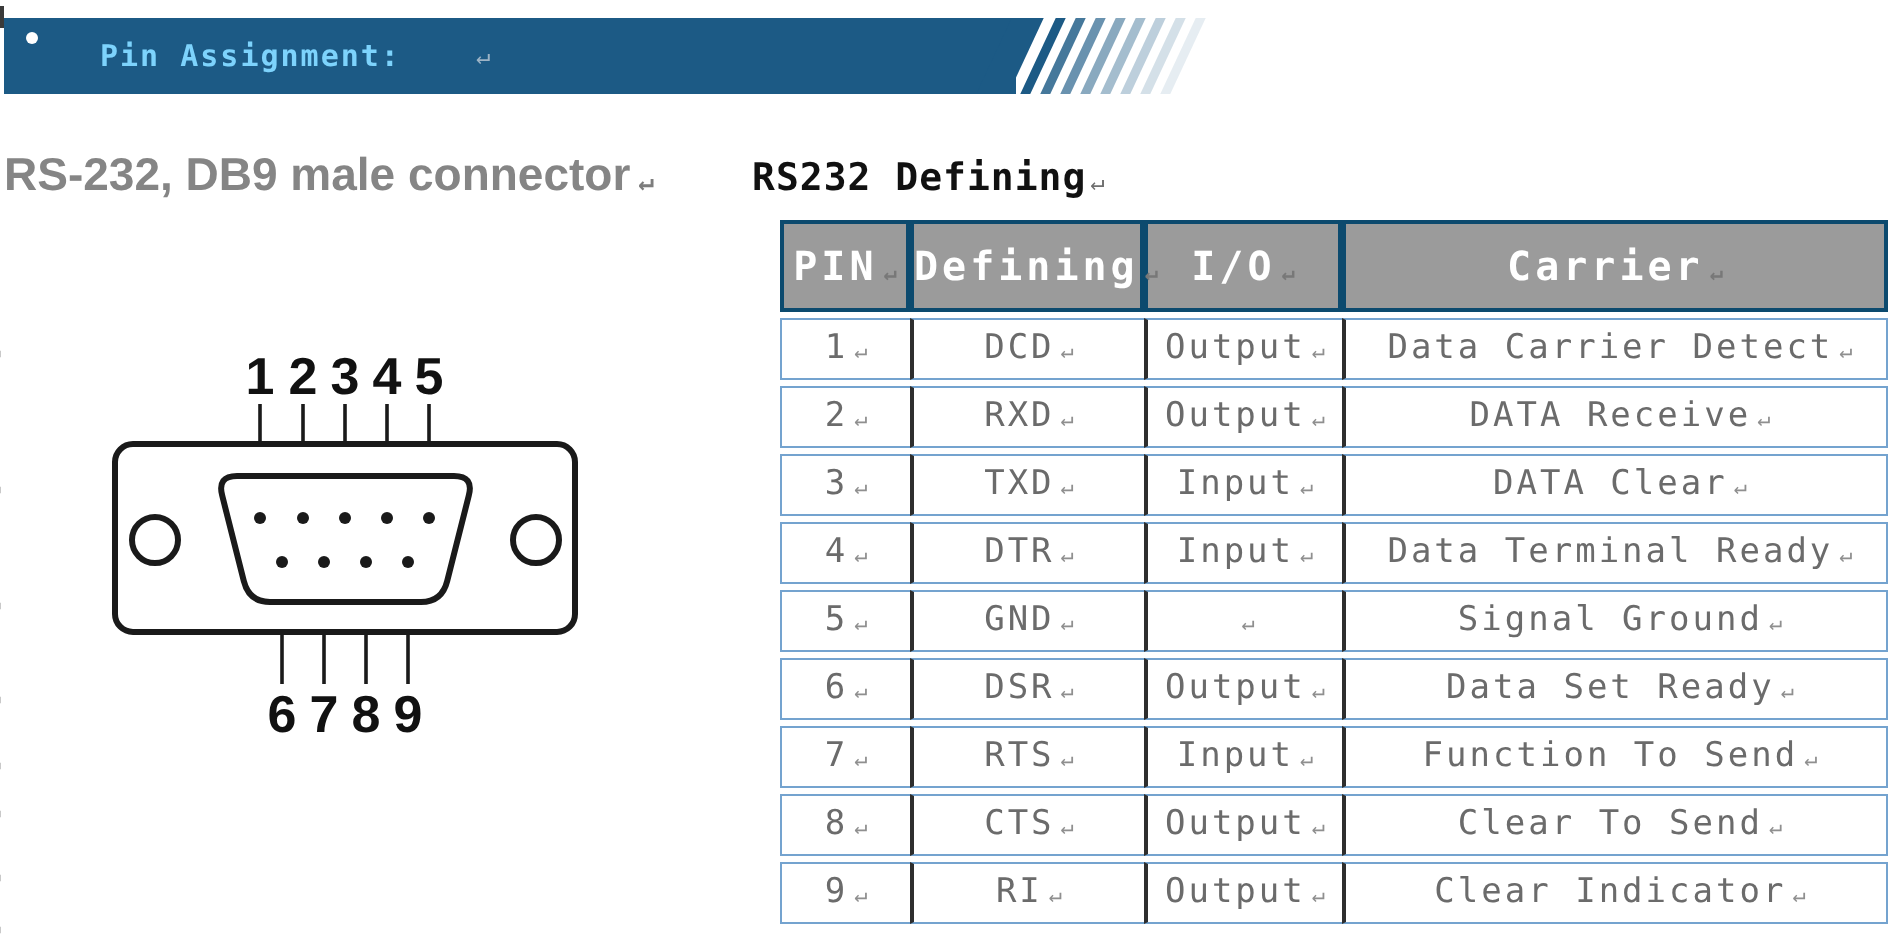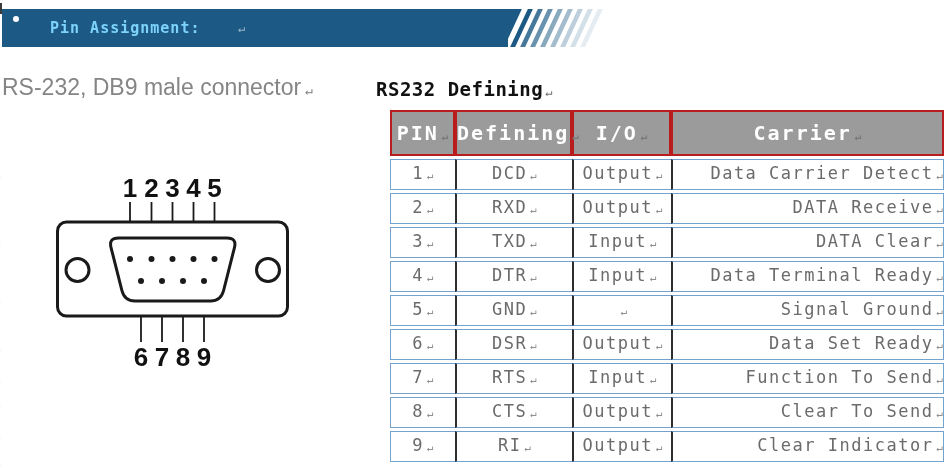--- a/index.html
+++ b/index.html
@@ -17,43 +17,43 @@
   .banner-rm { position:absolute; left:236px; top:12px; font-size:12px; color:#9db4c6; }
   .banner-edge { position:absolute; left:497px; top:9px; width:16px; height:38px;
             background:#1c5a85; transform:skewX(-25deg); }
   .stripes { position:absolute; left:519px; top:9px; height:38px; display:flex; gap:5px; }
   .stripe { width:5px; height:38px; background:#1c5a85; transform:skewX(-25deg); }
   .s1{opacity:1}.s2{opacity:.82}.s3{opacity:.66}.s4{opacity:.52}
   .s5{opacity:.40}.s6{opacity:.29}.s7{opacity:.19}.s8{opacity:.11}
   .cursor-artifact { position:absolute; left:0; top:3px; width:2px; height:11px; background:#3a3a3a; }
 
   
-  .left-heading { position:absolute; left:2px; top:74px; color:#858585; font-weight:normal;
+  .left-heading { position:absolute; left:2px; top:74px; color:#858585; font-weight:bold;
             font-size:23px; font-family:"Liberation Sans", sans-serif; }
   .left-heading .rm { font-size:13px; color:#7d7d7d; margin-left:4px; font-family:"DejaVu Sans Mono", monospace; }
   .diagram { position:absolute; left:0; top:150px; }
   .edge-rm { position:absolute; left:-6px; font-size:11px; color:#a5a5a5; }
 
   
   .table-title { position:absolute; left:376px; top:78px; color:#111; font-weight:bold;
             font-size:19px; letter-spacing:.5px; }
   .table-title .rm { font-size:12px; color:#6f6f6f; font-weight:normal; margin-left:2px; }
 
   table.pins { position:absolute; left:390px; top:107px; width:554px;
             border-collapse:separate; border-spacing:0 3px; table-layout:fixed; }
-  table.pins th { background:#9b9b9b; border:2px solid #b91c1c; color:#fff;
+  table.pins th { background:#9b9b9b; border:2px solid #0c4a6e; color:#fff;
             font-weight:bold; font-size:20px; letter-spacing:2px; height:46px;
             text-align:center; vertical-align:middle; }
   table.pins td { height:31px; line-height:27px; vertical-align:middle; text-align:center;
             color:#6b6b6b; font-size:17px; letter-spacing:1.5px;
             border-top:1px solid #74a3cf; border-bottom:1px solid #74a3cf; }
   table.pins td:first-child { border-left:1px solid #74a3cf; }
   table.pins td:last-child  { border-right:1px solid #74a3cf; }
   table.pins td + td { border-left:2px solid #2e2e2e;margin-left:12px; }
-  table.pins td.fn { text-align:right; padding-left:4px; }
+  table.pins td.fn { text-align:center; padding-left:4px; }
   .rm { font-size:11px; color:#8f8f8f; margin-left:3px; letter-spacing:0; }
   th .rm { color:#787878; }
 </style>
 </head>
 <body>
 
 <div class="cursor-artifact"></div>
 
 <div class="banner">
   <span class="banner-bullet"></span>

